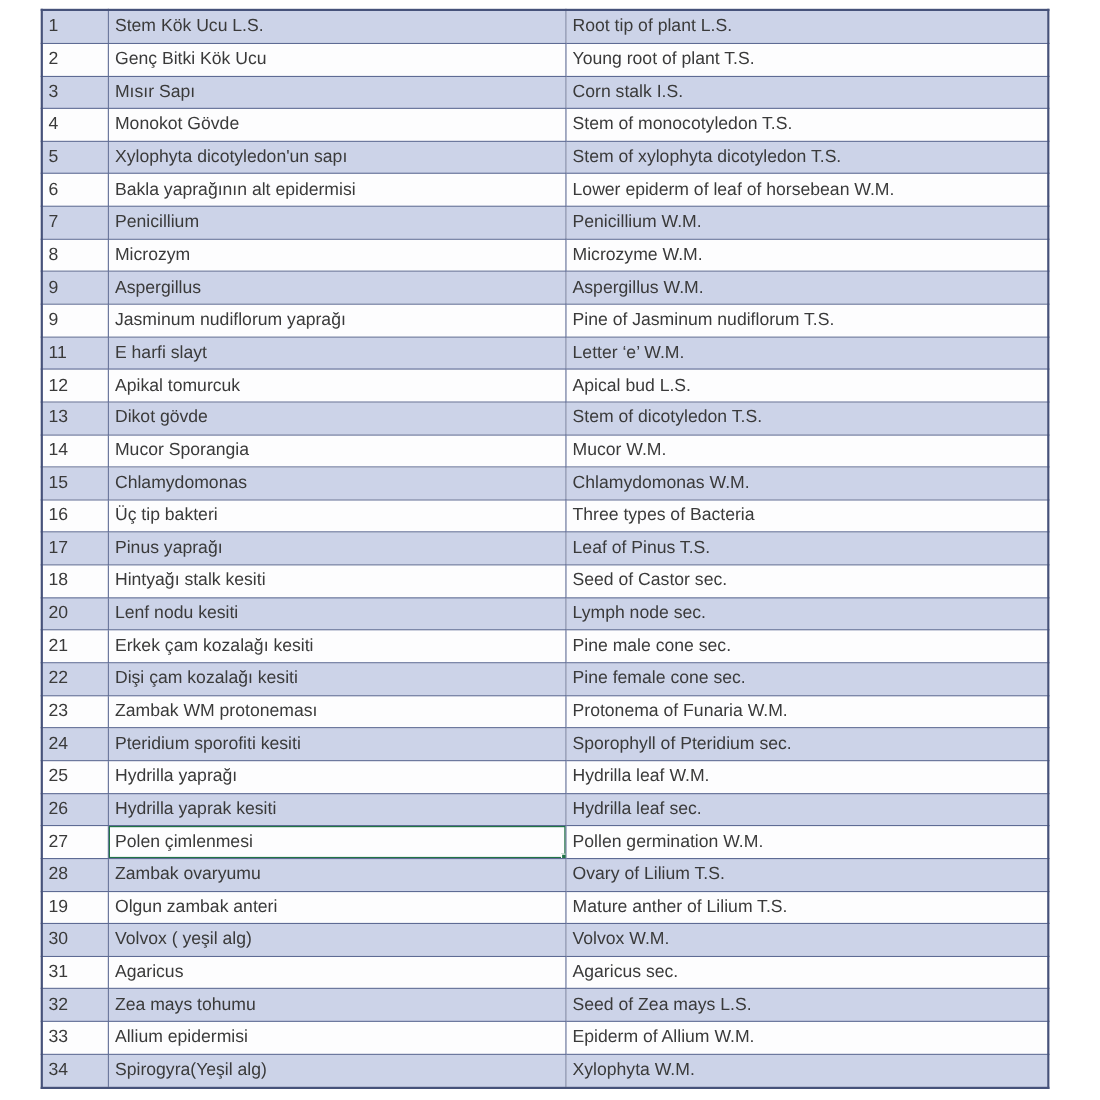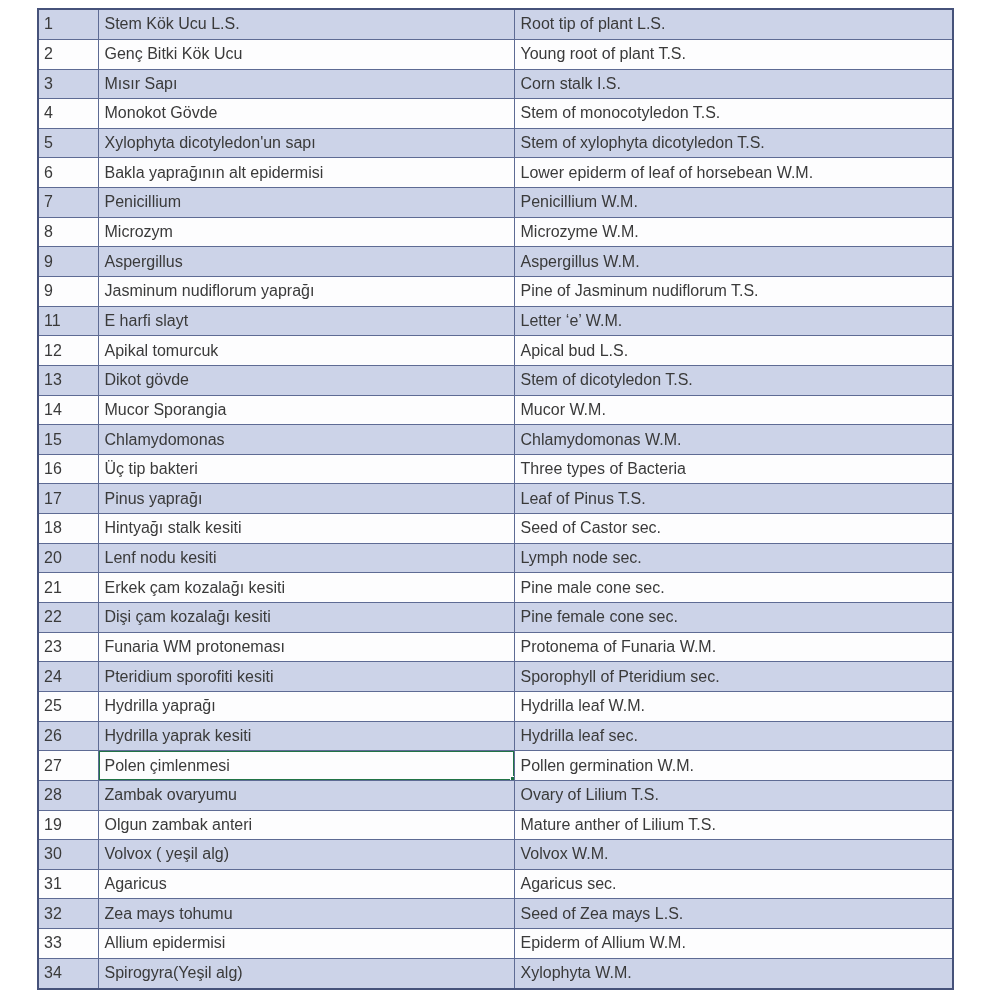--- a/index.html
+++ b/index.html
@@ -195,21 +195,21 @@
   </tr>
 
   <tr>
     <td class="col-num">22</td>
     <td class="col-tr">Dişi çam kozalağı kesiti</td>
     <td class="col-en">Pine female cone sec.</td>
   </tr>
 
   <tr>
     <td class="col-num">23</td>
-    <td class="col-tr">Funaria WM protoneması</td>
+    <td class="col-tr">Zambak WM protoneması</td>
     <td class="col-en">Protonema of Funaria W.M.</td>
   </tr>
 
   <tr>
     <td class="col-num">24</td>
     <td class="col-tr">Pteridium sporofiti kesiti</td>
     <td class="col-en">Sporophyll  of Pteridium sec.</td>
   </tr>
 
   <tr>

